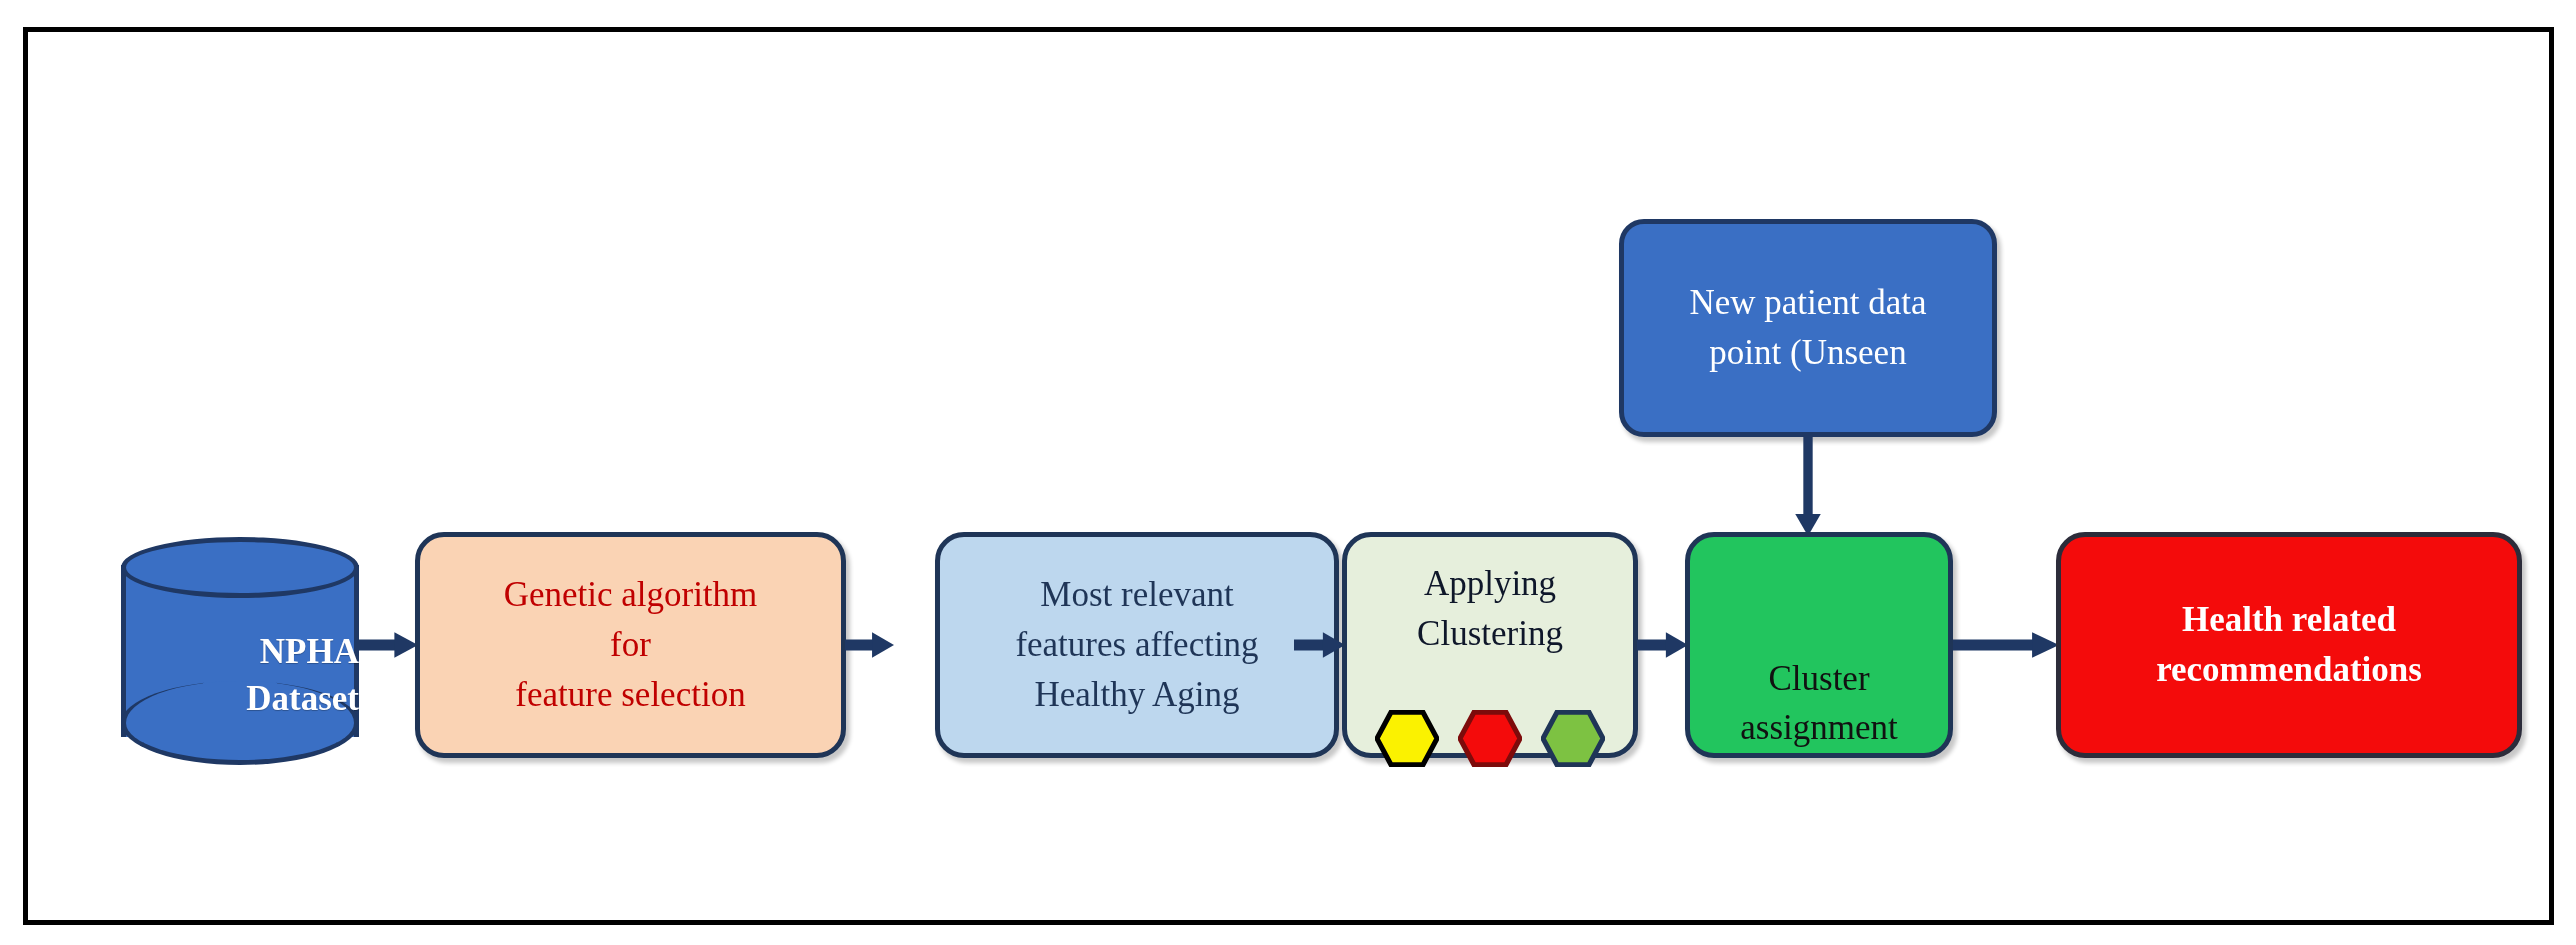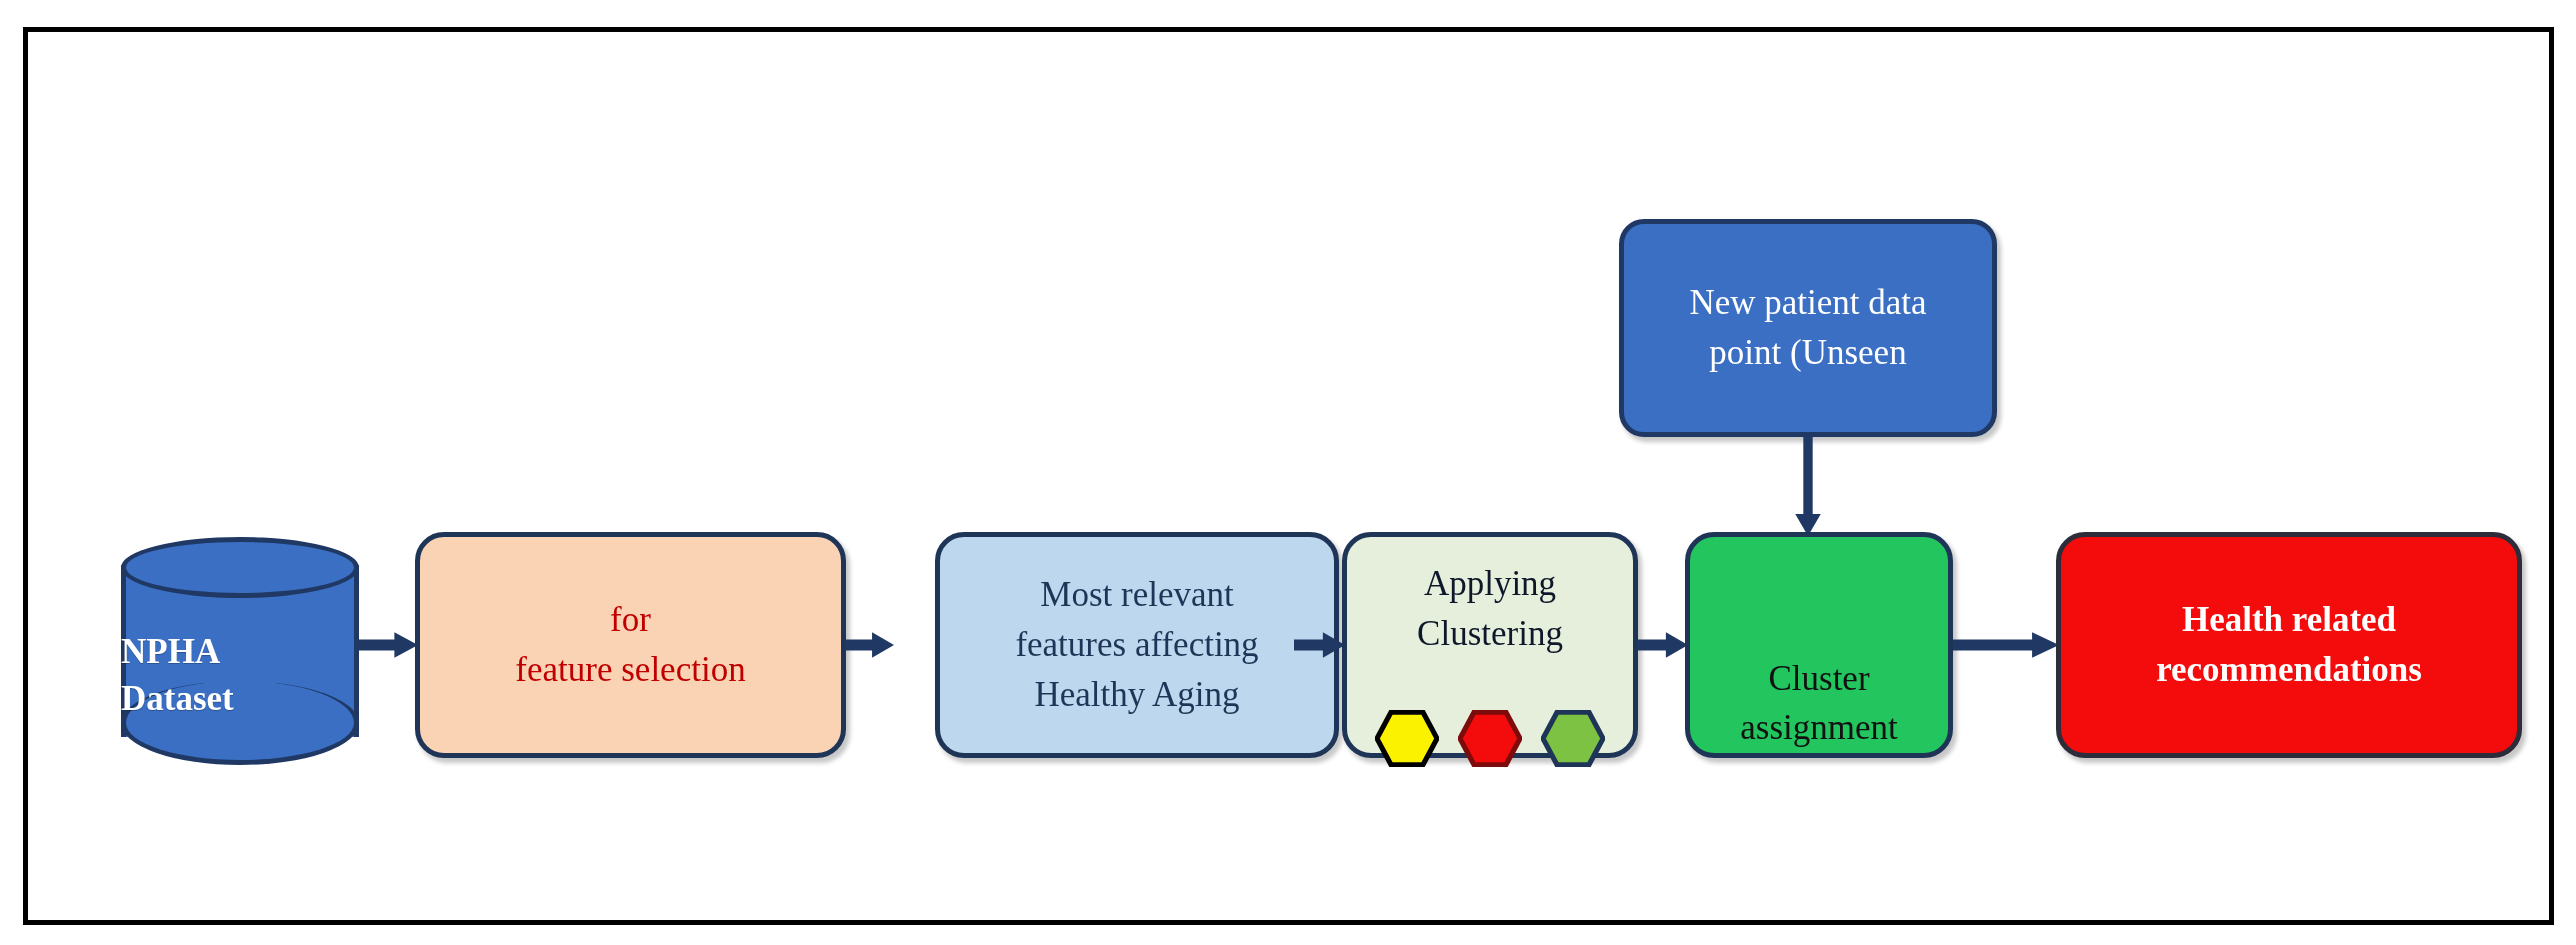--- a/index.html
+++ b/index.html
@@ -72,21 +72,21 @@
     height: 61px;
     background: #3a6fc4;
     border: 5px solid #1f3864;
     border-radius: 50% / 50%;
   }
   #db-cylinder .cyl-label {
     position: absolute;
     left: 0;
     top: 91px;
     width: 238px;
-    text-align: left;
+    text-align: right;
     color: #ffffff;
     font-weight: bold;
     font-size: 35px;
     line-height: 1.35;
     z-index: 4;
     text-shadow: 0 0.8px 0.8px rgba(0,0,0,0.25);
   }
 
   
   .rbox {
@@ -201,20 +201,21 @@
       </div>
     </div>
 
     <svg class="arrow-h" id="arrow-1" viewBox="0 0 70 40" preserveAspectRatio="none">
       <line x1="0" y1="20" x2="48" y2="20" stroke="#1f3864" stroke-width="13"></line>
       <polygon points="42,5 70,20 42,35" fill="#1f3864"></polygon>
     </svg>
 
     <div class="node rbox" id="box-genetic">
       <div>
+        <div>Genetic algorithm</div>
         <div>for</div>
         <div>feature selection</div>
       </div>
     </div>
 
     <svg class="arrow-h" id="arrow-2" viewBox="0 0 58 40" preserveAspectRatio="none">
       <line x1="0" y1="20" x2="38" y2="20" stroke="#1f3864" stroke-width="13"></line>
       <polygon points="32,5 58,20 32,35" fill="#1f3864"></polygon>
     </svg>
 

